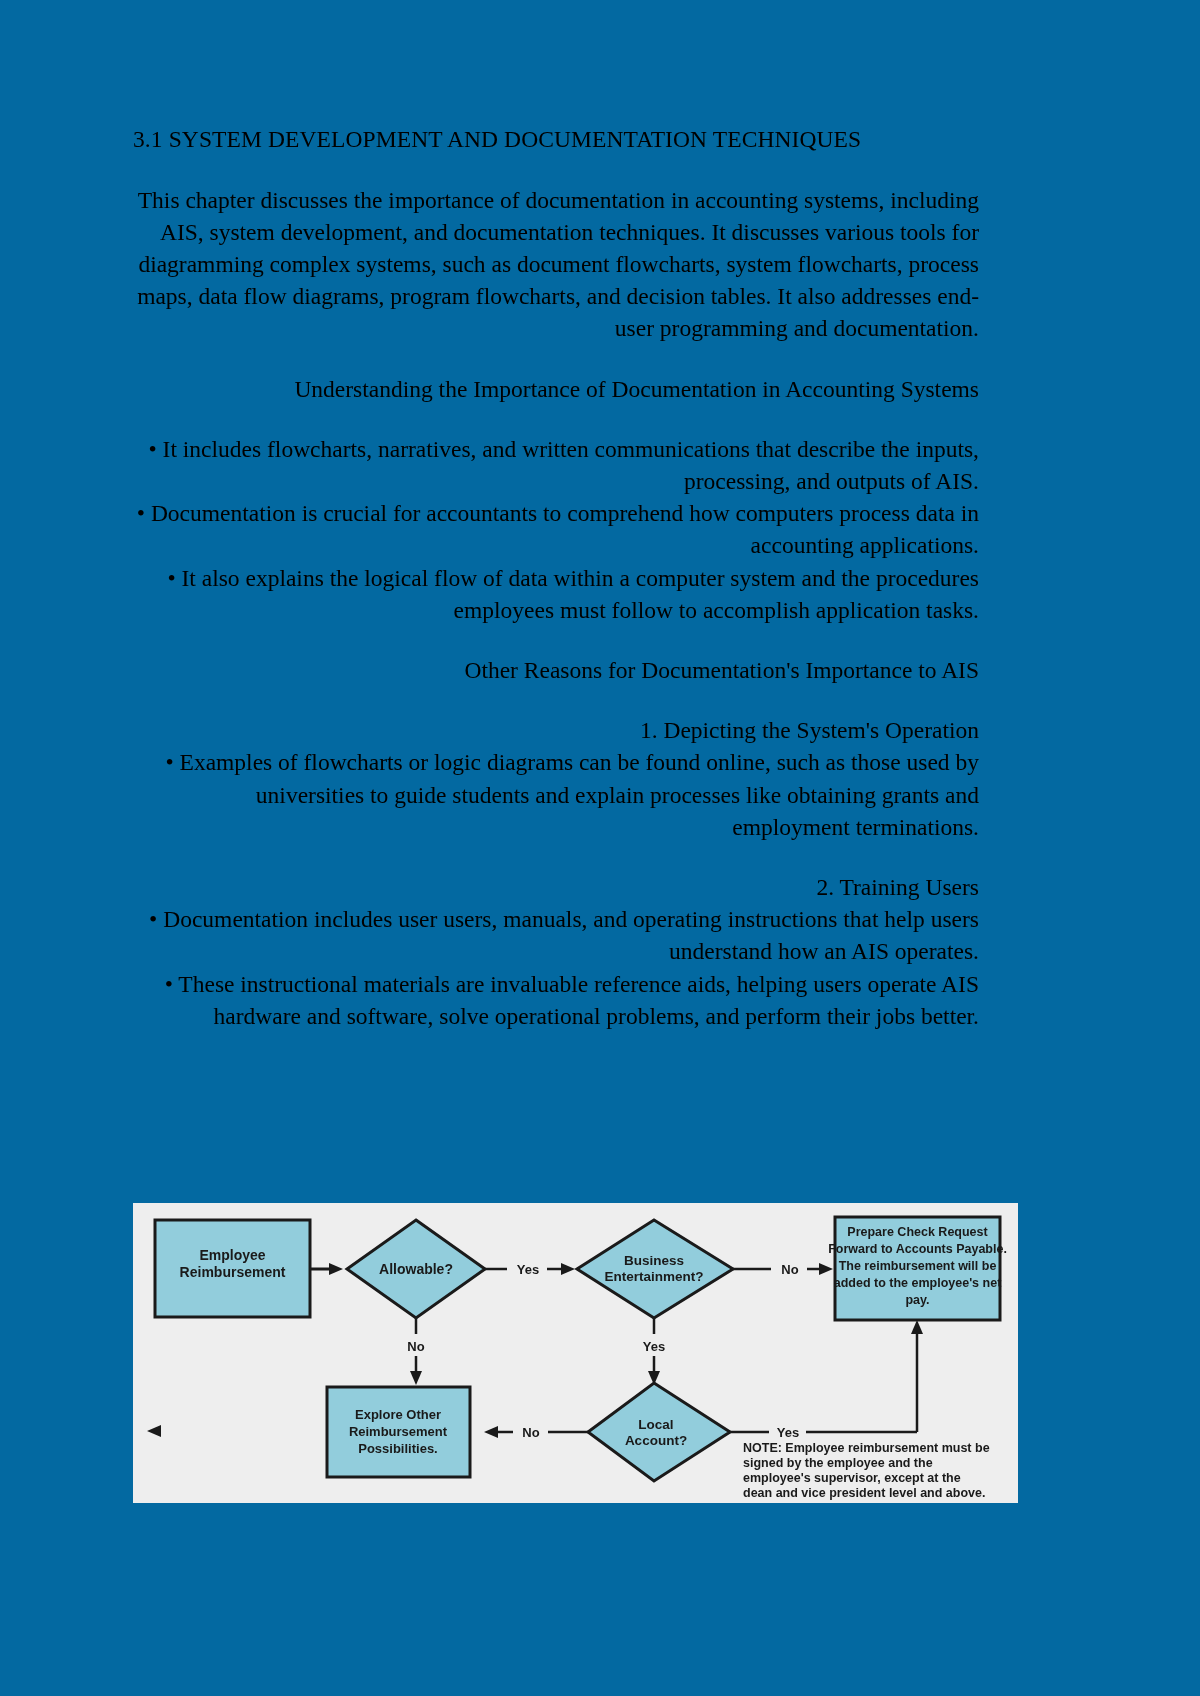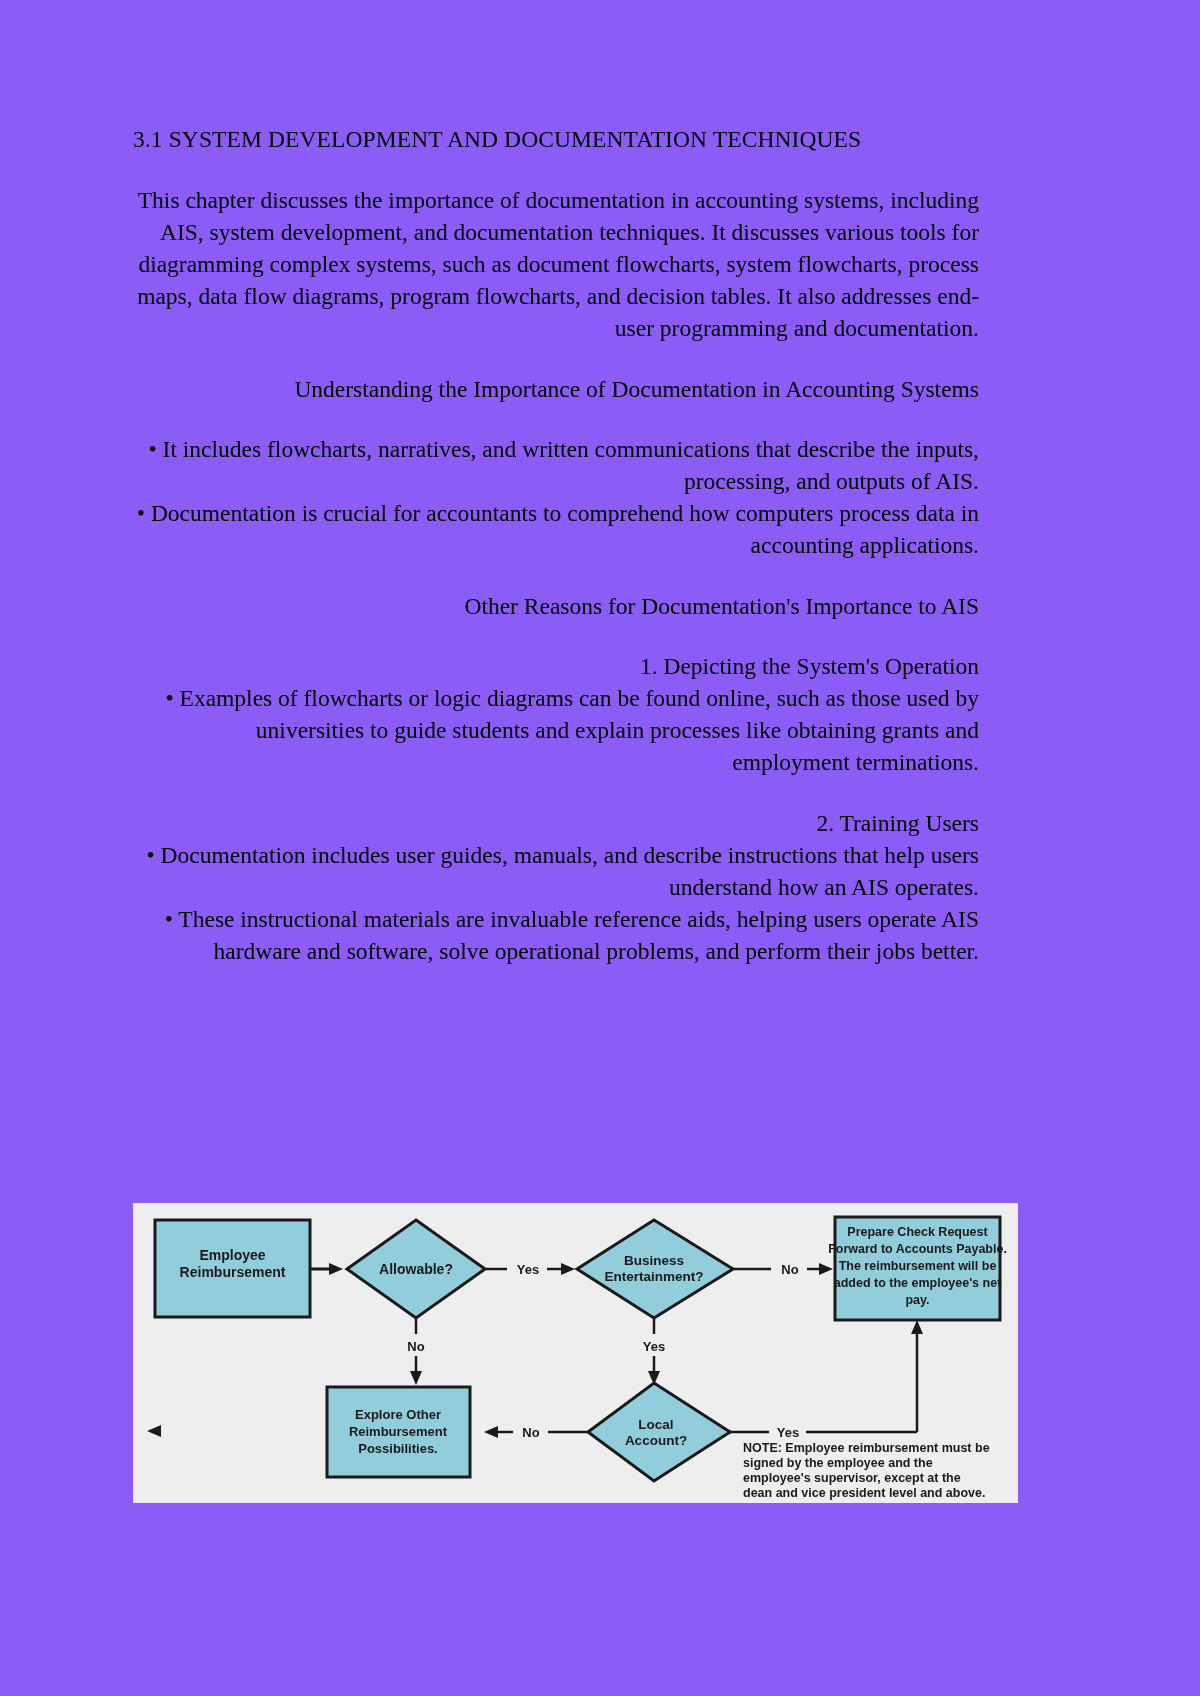--- a/index.html
+++ b/index.html
@@ -4,21 +4,21 @@
 <style>
   html, body {
     margin: 0;
     padding: 0;
     background: #ffffff;
   }
   .page {
     position: relative;
     width: 1200px;
     height: 1696px;
-    background: #8b5cf6;
+    background: #0369a1;
     box-sizing: border-box;
     overflow: hidden;
     font-family: "Liberation Serif", "DejaVu Serif", serif;
     color: #000000;
   }
   .doc-body {
     position: absolute;
     left: 133px;
     top: 124px;
     width: 846px;
@@ -82,34 +82,35 @@
     <p class="para">This chapter discusses the importance of documentation in accounting systems, including AIS, system development, and documentation techniques. It discusses various tools for diagramming complex systems, such as document flowcharts, system flowcharts, process maps, data flow diagrams, program flowcharts, and decision tables. It also addresses end-user programming and documentation.</p>
 
     <div class="spacer-md"></div>
 
     <p class="para">Understanding the Importance of Documentation in Accounting Systems</p>
 
     <div class="spacer-md"></div>
 
     <p class="para">• It includes flowcharts, narratives, and written communications that describe the inputs, processing, and outputs of AIS.</p>
     <p class="para">• Documentation is crucial for accountants to comprehend how computers process data in accounting applications.</p>
+    <p class="para">• It also explains the logical flow of data within a computer system and the procedures employees must follow to accomplish application tasks.</p>
 
     <div class="spacer-md"></div>
 
     <p class="para">Other Reasons for Documentation's Importance to AIS</p>
 
     <div class="spacer-md"></div>
 
     <p class="para">1. Depicting the System's Operation</p>
     <p class="para">• Examples of flowcharts or logic diagrams can be found online, such as those used by universities to guide students and explain processes like obtaining grants and employment terminations.</p>
 
     <div class="spacer-md"></div>
 
     <p class="para">2. Training Users</p>
-    <p class="para">• Documentation includes user guides, manuals, and describe instructions that help users understand how an AIS operates.</p>
+    <p class="para">• Documentation includes user users, manuals, and operating instructions that help users understand how an AIS operates.</p>
     <p class="para">• These instructional materials are invaluable reference aids, helping users operate AIS hardware and software, solve operational problems, and perform their jobs better.</p>
 
   </div>
 
   <div class="figure">
     <svg width="885" height="300" viewBox="0 0 885 300" xmlns="http://www.w3.org/2000/svg">
 
       <g>
         <rect x="22" y="17" width="155" height="97" fill="#92cddc" stroke="#1a1a1a" stroke-width="3"></rect>
         <text class="fc-box-text" x="99.5" y="57" font-size="14" text-anchor="middle">Employee</text>

